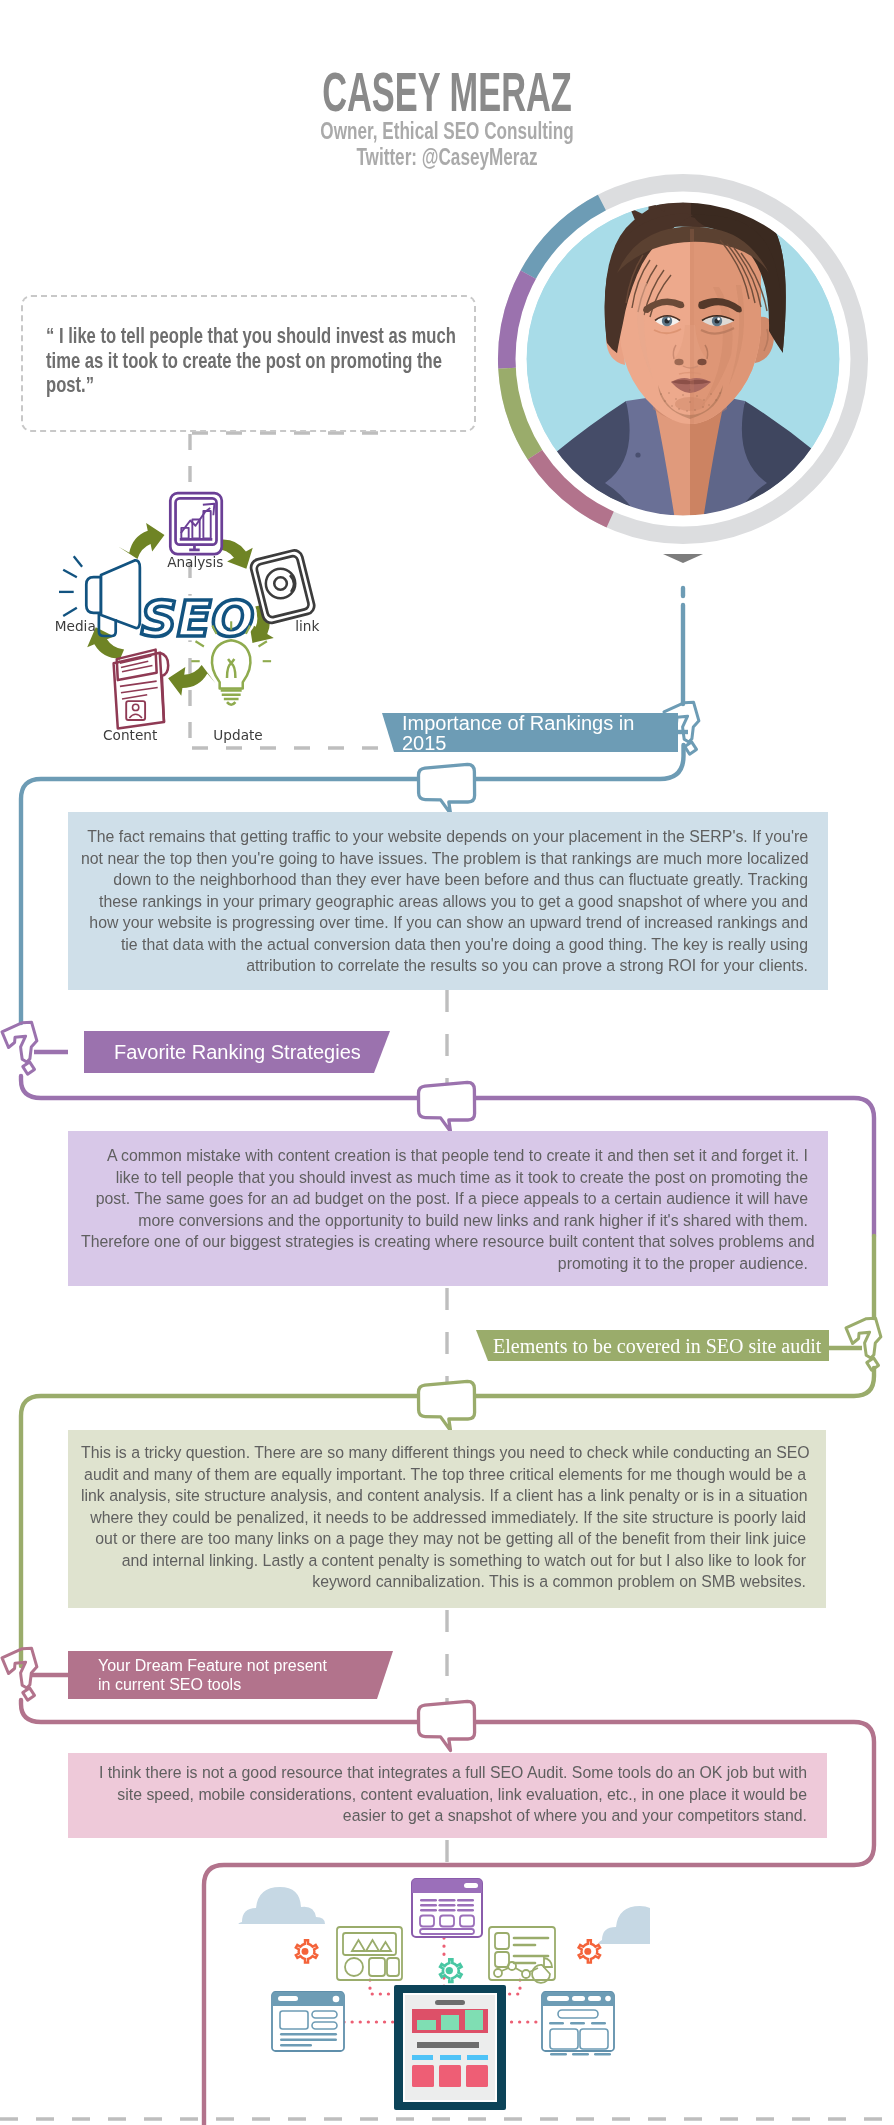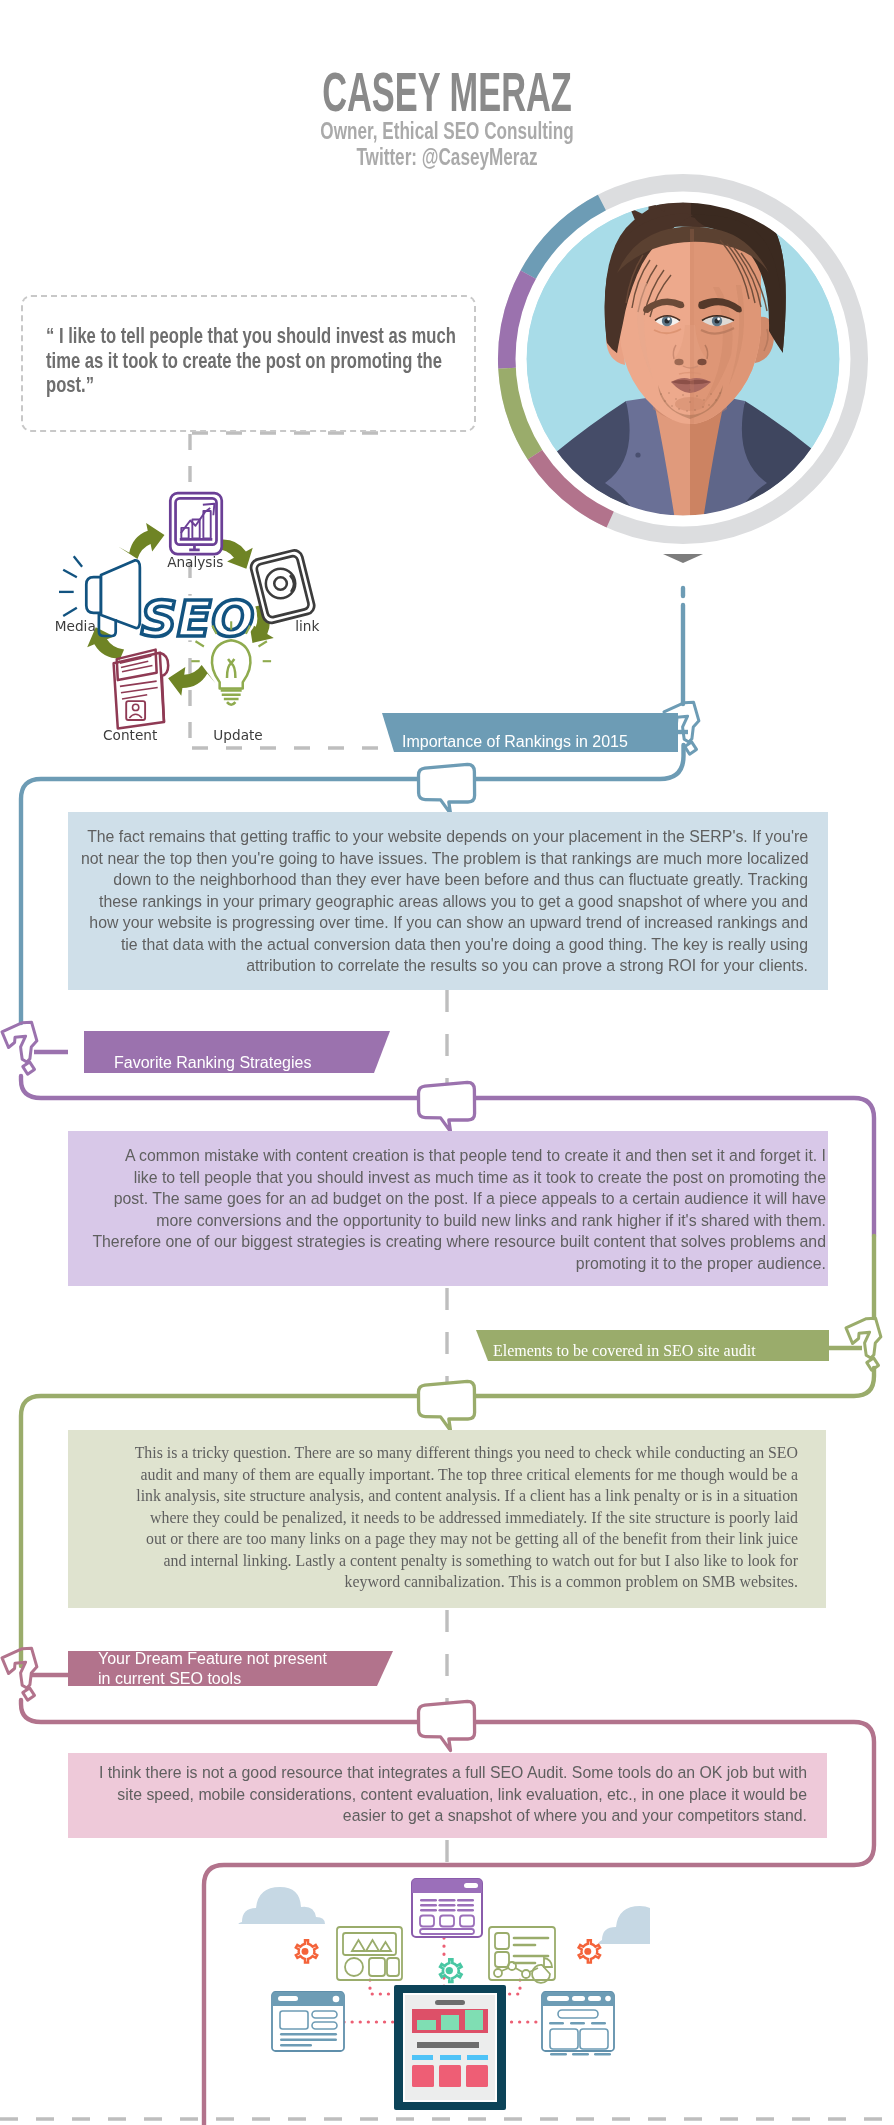--- a/index.html
+++ b/index.html
@@ -31,22 +31,22 @@
   #seowheel{z-index:3;}
   #portrait{z-index:3;}
   #bottomdiag{z-index:3;}
   .tbox,.banner{z-index:2;}
   #quotebox{z-index:3;}
 
   
   .tbox{position:absolute;box-sizing:border-box;text-align:right;}
   .tbox p{margin:0;font-size:15.85px;color:#5f5f5f;line-height:21.5px;}
   .tbox .ln{display:block;white-space:nowrap;}
-  .banner{position:absolute;display:flex;align-items:flex-end;color:#fff;
-          font-size:16px;line-height:20px;}
+  .banner{position:absolute;display:flex;align-items:center;color:#fff;
+          font-size:20px;line-height:20px;}
   .banner > span{display:block;position:relative;z-index:2;}
   .banner::before{content:"";position:absolute;left:0;top:0;right:0;bottom:0;z-index:1;}
   
   .banner.rslant::before{background:var(--c);
      clip-path:polygon(0px 0, 100% 0, 100% 100%, 12px 100%);}
   
   .banner.lslant::before{background:var(--c);
      clip-path:polygon(0 0, 100% 0, calc(100% - 16px) 100%, 0% 100%);}
 </style>
 </head>
@@ -520,35 +520,35 @@
       <span class="ln">these rankings in your primary geographic areas allows you to get a good snapshot of where you and</span>
       <span class="ln">how your website is progressing over time. If you can show an upward trend of increased rankings and</span>
       <span class="ln">tie that data with the actual conversion data then you're doing a good thing. The key is really using</span>
       <span class="ln">attribution to correlate the results so you can prove a strong ROI for your clients.</span>
     </p>
   </div>
   <div class="banner rslant" id="banner1" style="left:382px;top:713px;width:276px;height:39px;--c:#6d9cb5;padding-left:20px;">
     <span>Importance of Rankings in 2015</span>
   </div>
 
-  <div class="tbox" id="tbox2" style="left:68px;top:1131px;width:760px;height:155px;background:#d8c8e8;padding:14px 2px 0 13px;">
+  <div class="tbox" id="tbox2" style="left:68px;top:1131px;width:760px;height:155px;background:#d8c8e8;padding:14px 20px 0 13px;">
     <p>
       <span class="ln">A common mistake with content creation is that people tend to create it and then set it and forget it. I</span>
       <span class="ln">like to tell people that you should invest as much time as it took to create the post on promoting the</span>
       <span class="ln">post. The same goes for an ad budget on the post. If a piece appeals to a certain audience it will have</span>
       <span class="ln">more conversions and the opportunity to build new links and rank higher if it's shared with them.</span>
       <span class="ln">Therefore one of our biggest strategies is creating where resource built content that solves problems and</span>
       <span class="ln">promoting it to the proper audience.</span>
     </p>
   </div>
   <div class="banner lslant" id="banner2" style="left:84px;top:1031px;width:276px;height:42px;--c:#9b72ae;padding-left:30px;">
     <span>Favorite Ranking Strategies</span>
   </div>
 
-  <div class="tbox" id="tbox3" style="left:68px;top:1430px;width:758px;height:178px;background:#dfe3cf;padding:12px 28px 0 13px;font-family:Liberation Serif, serif;">
+  <div class="tbox" id="tbox3" style="left:68px;top:1430px;width:758px;height:178px;background:#dfe3cf;padding:12px 20px 0 13px;">
     <p>
       <span class="ln">This is a tricky question. There are so many different things you need to check while conducting an SEO</span>
       <span class="ln">audit and many of them are equally important. The top three critical elements for me though would be a</span>
       <span class="ln">link analysis, site structure analysis, and content analysis. If a client has a link penalty or is in a situation</span>
       <span class="ln">where they could be penalized, it needs to be addressed immediately. If the site structure is poorly laid</span>
       <span class="ln">out or there are too many links on a page they may not be getting all of the benefit from their link juice</span>
       <span class="ln">and internal linking. Lastly a content penalty is something to watch out for but I also like to look for</span>
       <span class="ln">keyword cannibalization. This is a common problem on SMB websites.</span>
     </p>
   </div>
@@ -556,17 +556,17 @@
     <span>Elements to be covered in SEO site audit</span>
   </div>
 
   <div class="tbox" id="tbox4" style="left:68px;top:1753px;width:759px;height:85px;background:#eec9d9;padding:9px 20px 12px 13px;">
     <p>
       <span class="ln">I think there is not a good resource that integrates a full SEO Audit. Some tools do an OK job but with</span>
       <span class="ln">site speed, mobile considerations, content evaluation, link evaluation, etc., in one place it would be</span>
       <span class="ln">easier to get a snapshot of where you and your competitors stand.</span>
     </p>
   </div>
-  <div class="banner lslant" id="banner4" style="left:68px;top:1651px;width:295px;height:35px;--c:#b2738c;padding-left:30px;flex-direction:column;align-items:flex-start;justify-content:center;font-size:16px;line-height:19.5px;">
+  <div class="banner lslant" id="banner4" style="left:68px;top:1651px;width:295px;height:48px;--c:#b2738c;padding-left:30px;flex-direction:column;align-items:flex-start;justify-content:center;font-size:16px;line-height:19.5px;">
     <span>Your Dream Feature not present</span>
     <span>in current SEO tools</span>
   </div>
 </div>
 
 </body></html>

